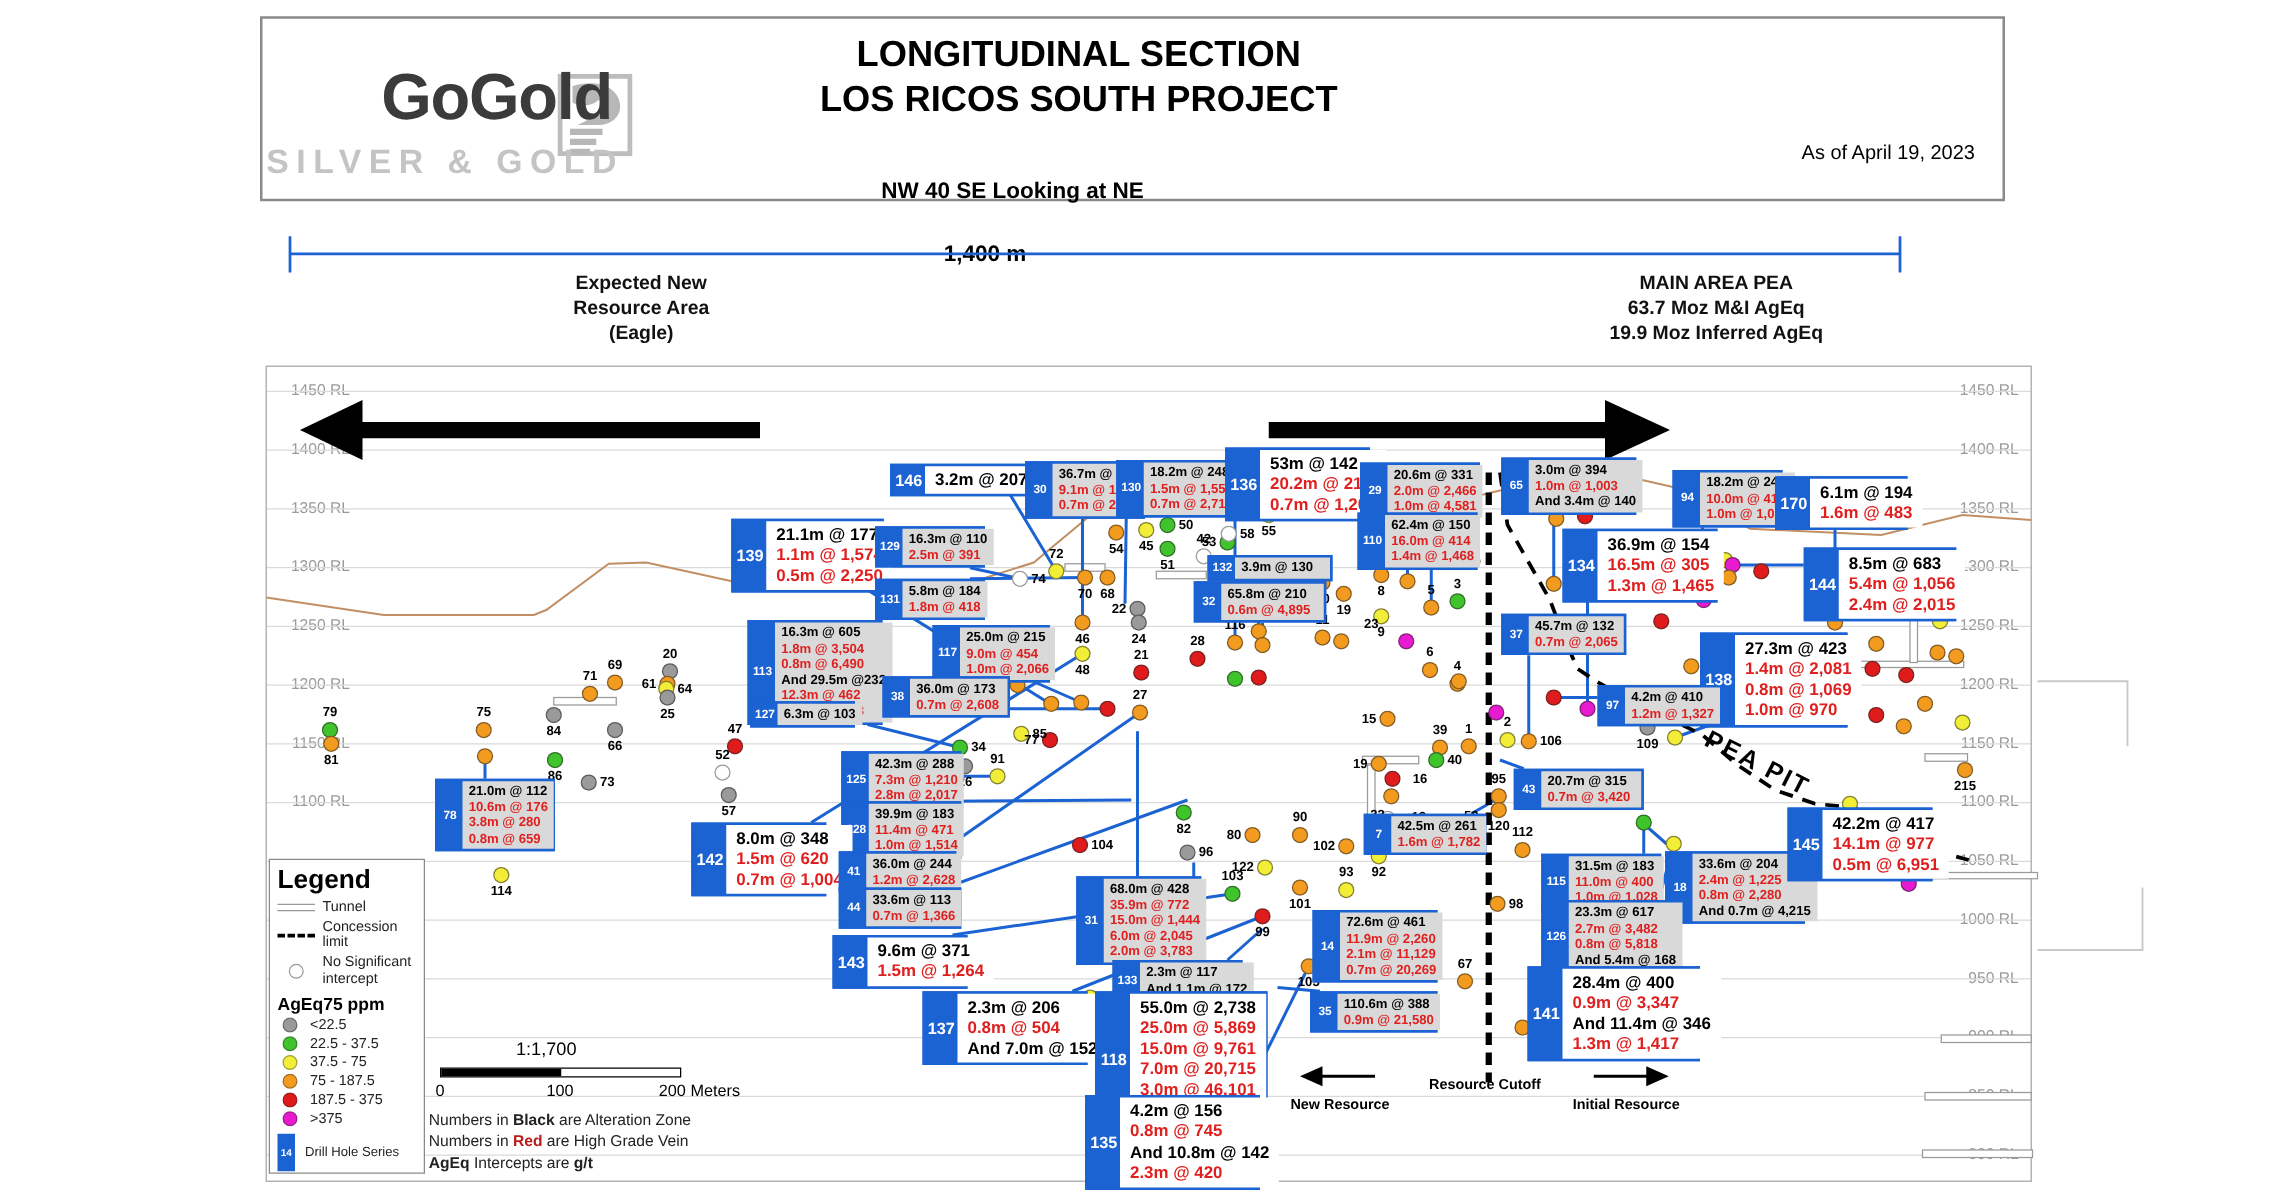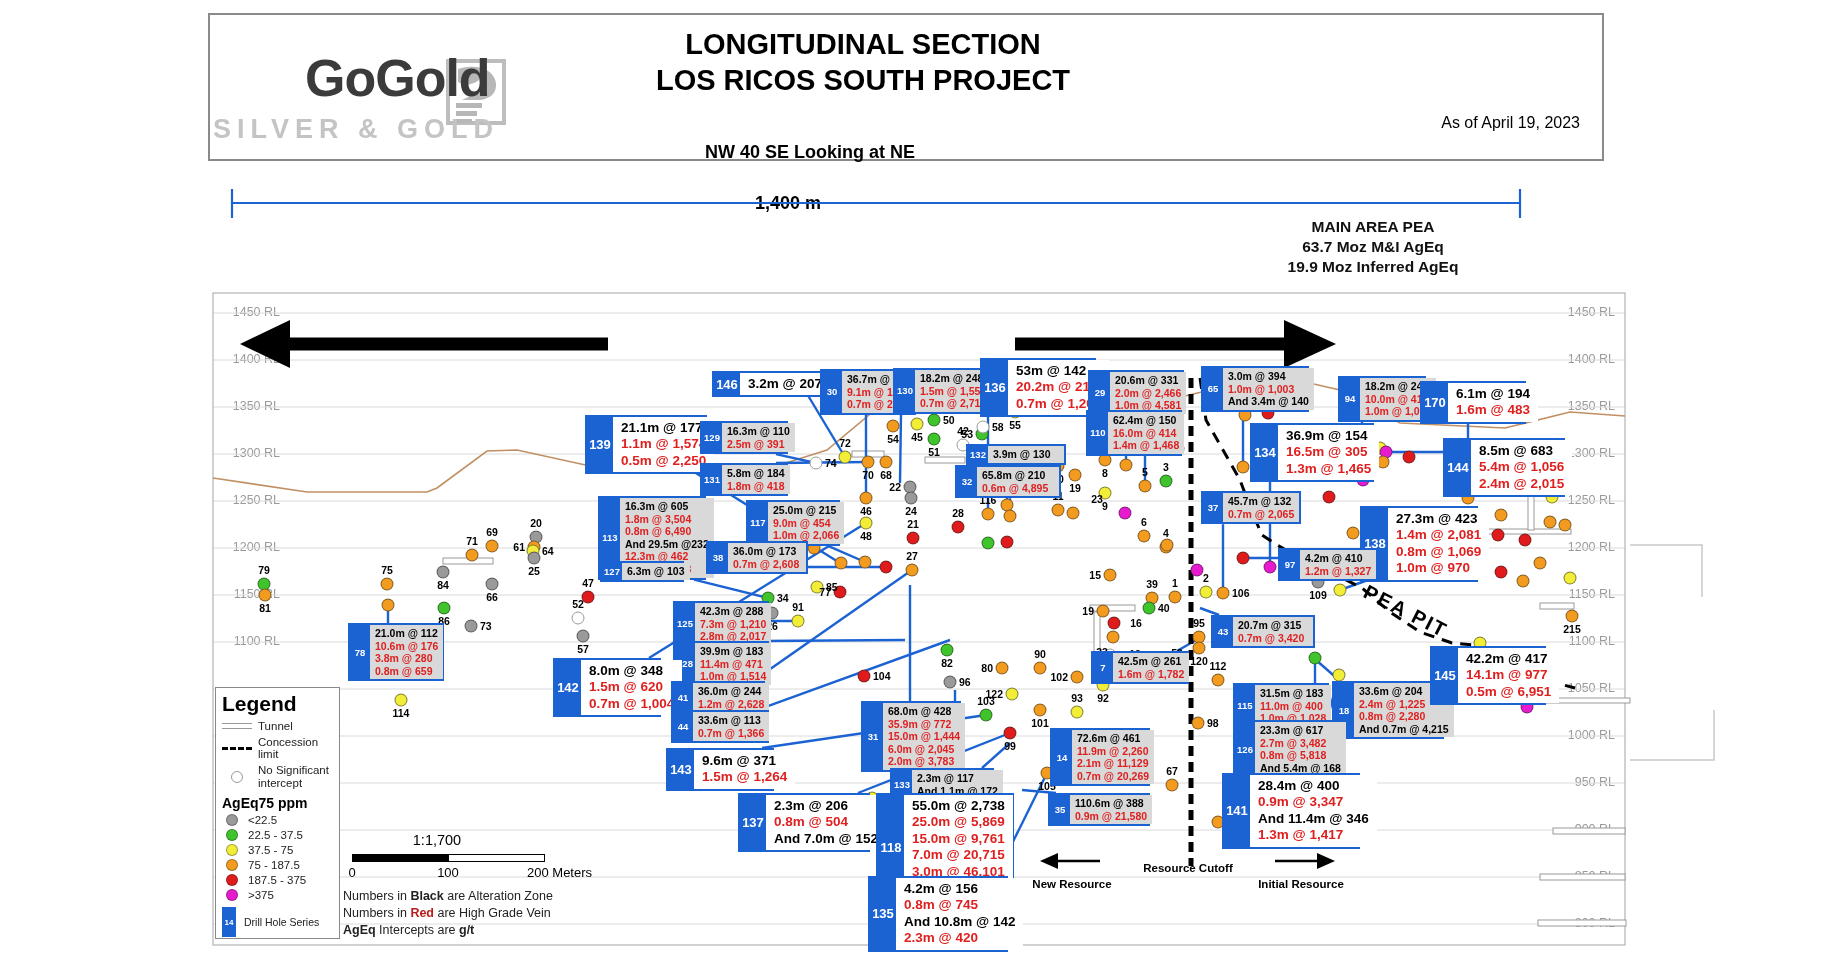--- a/index.html
+++ b/index.html
@@ -77,20 +77,25 @@
   <div id="logo-main">GoGold</div>
   <div id="title-block">
     <div>LONGITUDINAL SECTION</div>
     <div>LOS RICOS SOUTH PROJECT</div>
   </div>
   <div id="logo-sub">SILVER &amp; GOLD</div>
   <div id="map-date">As of April 19, 2023</div>
 
   <div id="orientation">NW 40 SE Looking at NE</div>
   <div id="width-label">1,400 m</div>
+  <div id="left-area" class="area-label">
+      <div>Expected New</div>
+      <div>Resource Area</div>
+      <div>(Eagle)</div>
+    </div>
   <div id="right-area" class="area-label">
       <div>MAIN AREA PEA</div>
       <div>63.7 Moz M&amp;I AgEq</div>
       <div>19.9 Moz Inferred AgEq</div>
     </div>
 
   <svg id="diagram-svg" width="1837" height="962" viewBox="0 0 1837 962">
     <g id="grid-layer">
         <line x1="213" x2="1625" y1="313" y2="313" stroke="#dadada" stroke-width="1"></line>
         <line x1="213" x2="1625" y1="360" y2="360" stroke="#dadada" stroke-width="1"></line>

